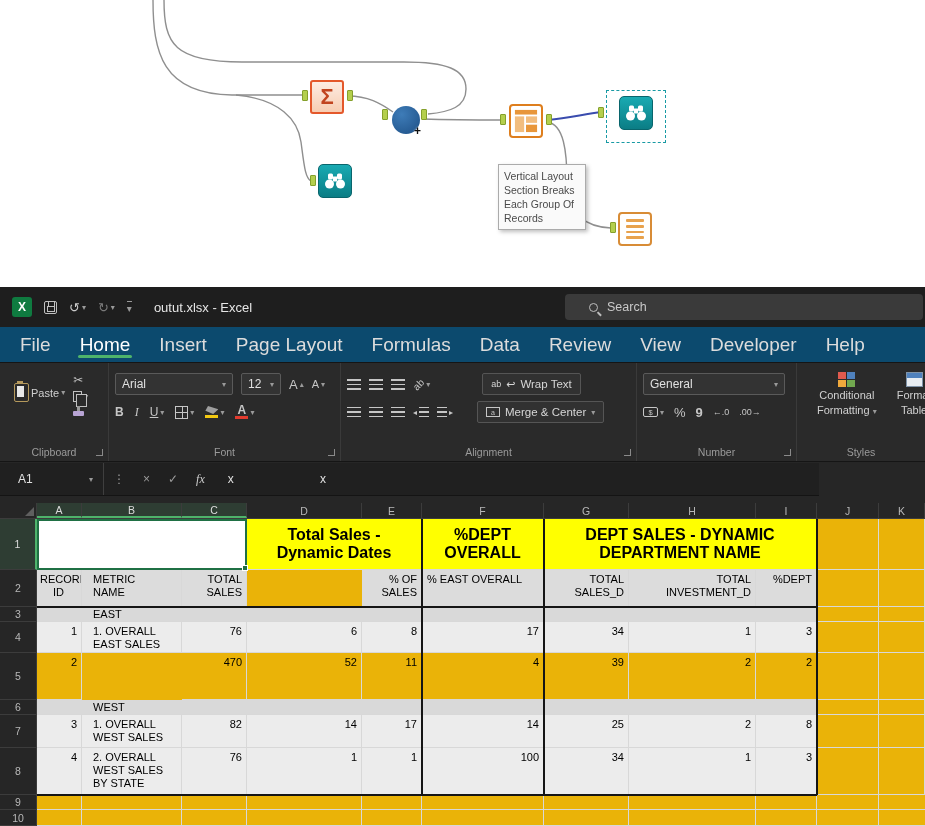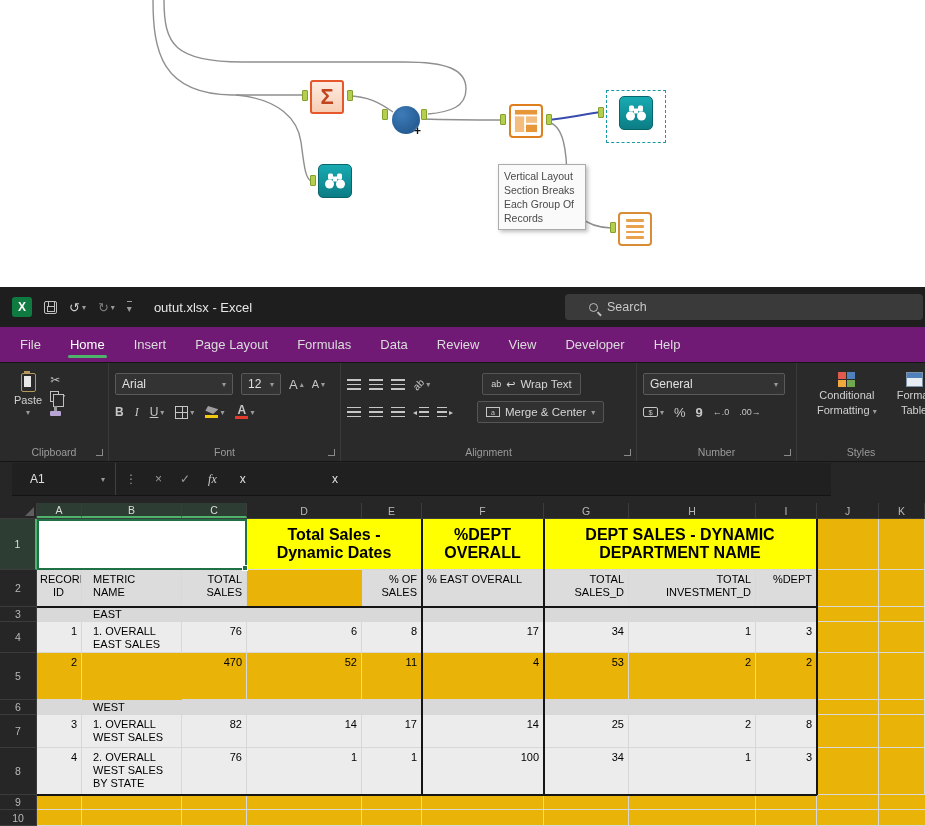--- a/index.html
+++ b/index.html
@@ -34,35 +34,35 @@
 .floppy:before{content:"";position:absolute;left:3px;top:0;width:5px;height:4px;border:1px solid #c0c0c0;border-top:none}
 .floppy:after{content:"";position:absolute;left:2px;bottom:1px;width:6px;height:4px;border:1px solid #c0c0c0}
 .qbtn{display:flex;align-items:center;gap:2px;color:#c9c9c9;font-size:13px}
 .qbtn .chev{font-size:8px;color:#9a9a9a}
 .qbtn.dim{color:#7a7a7a}
 #wintitle{font-size:13px;color:#e6e6e6;margin-left:10px}
 #search{position:absolute;left:565px;top:7px;width:358px;height:26px;background:#3a3a3a;border-radius:4px;display:flex;align-items:center;gap:9px;padding-left:24px;font-size:12.5px;color:#c9c9c9}
 .mag{width:9px;height:9px;border:1.5px solid #bdbdbd;border-radius:50%;position:relative;flex:none}
 .mag:after{content:"";position:absolute;width:5px;height:1.5px;background:#bdbdbd;transform:rotate(45deg);left:7px;top:9px}
 
-#menubar{height:35px;background:#701a75;display:flex;align-items:stretch;gap:25px;padding-left:18px;font-size:13px;color:#dcdcdc}
+#menubar{height:35px;background:#0c4a6e;display:flex;align-items:stretch;gap:25px;padding-left:18px;font-size:19px;color:#dcdcdc}
 .mtab{position:relative;display:flex;align-items:center;padding:0 2px}
 .mtab.active{color:#fff}
 .mtab.active:after{content:"";position:absolute;left:0;right:0;bottom:4px;height:3px;background:#4eb36b;border-radius:2px}
 
 #ribbon{height:100px;background:#2a2a2a;border-top:1px solid #151515;border-bottom:1px solid #151515;display:flex}
 .rgroup{position:relative;padding:6px 6px 18px;flex:none}
 .rgroup+.rgroup{border-left:1px solid #3a3a3a}
 .glabel{position:absolute;bottom:3px;left:0;right:0;text-align:center;font-size:10.5px;color:#9b9b9b}
 .launch{position:absolute;bottom:5px;right:5px;width:7px;height:7px;border-right:1px solid #8a8a8a;border-bottom:1px solid #8a8a8a}
 .rrow{display:flex;align-items:center;gap:8px;height:26px;margin-top:2px}
 .combo{height:22px;background:#333;border:1px solid #5a5a5a;border-radius:2px;display:flex;align-items:center;justify-content:space-between;padding:0 6px;font-size:12px;color:#e0e0e0}
 .chev{font-size:8px;color:#9a9a9a}
 .ic{color:#c6c6c6;font-size:12px;display:flex;align-items:center;gap:2px}
-.paste{display:flex;flex-direction:column;align-items:center;gap:2px;font-size:11px;color:#d0d0d0;padding:4px 8px}
+.paste{display:flex;align-items:center;gap:2px;font-size:11px;color:#d0d0d0;padding:4px 8px}
 .clip{width:15px;height:19px;border:1.5px solid #b5995c;border-radius:2px;position:relative}
 .clip:before{content:"";position:absolute;left:2px;top:-3px;width:6px;height:3px;background:#b5995c}
 .clip:after{content:"";position:absolute;left:2px;top:2px;width:7px;height:11px;background:#e8e8e8}
 .mini{display:flex;flex-direction:column;gap:4px;padding-top:4px}
 .cpy{width:9px;height:11px;border:1px solid #c0c0c0;position:relative}
 .cpy:after{content:"";position:absolute;left:2px;top:2px;width:9px;height:11px;border:1px solid #c0c0c0;background:#2a2a2a}
 .fpaint{width:11px;height:5px;background:#b8a4d4;border-radius:1px;position:relative;margin-top:5px}
 .fpaint:after{content:"";position:absolute;left:4px;top:-5px;width:3px;height:5px;background:#9a9a9a}
 .blet{font-weight:bold}
 .ilet{font-style:italic;font-family:"Liberation Serif",serif}
@@ -77,21 +77,21 @@
 .rbtn{display:flex;align-items:center;gap:5px;border:1px solid #555;background:#313131;border-radius:2px;padding:0 8px;font-size:11.5px;color:#d6d6d6;height:22px;white-space:nowrap}
 .mgic{width:14px;height:10px;border:1px solid #c6c6c6;display:flex;align-items:center;justify-content:center;font-size:7px;color:#c6c6c6}
 .acct{width:15px;height:10px;border:1px solid #c6c6c6;border-radius:2px;display:flex;align-items:center;justify-content:center;font-size:7.5px;color:#c6c6c6}
 .decic{font-size:9px;color:#c6c6c6}
 .bigbtn{display:flex;flex-direction:column;align-items:center;gap:2px;font-size:11px;line-height:13px;color:#d0d0d0;padding:3px 8px;text-align:center;white-space:nowrap}
 .cfic{width:17px;height:15px;display:grid;grid-template-columns:1fr 1fr;grid-template-rows:1fr 1fr;gap:1px}
 .ftic{width:17px;height:15px;border:1px solid #7f93a8;display:flex;flex-direction:column}
 .ftic .top{height:5px;background:#4f81bd}
 .ftic .bodyp{flex:1;background:#e8edf2}
 
-#fbar{position:absolute;left:12px;top:176px;width:819px;height:33px;background:#202020;border-bottom:1px solid #141414;display:flex;align-items:center;font-size:12px}
+#fbar{position:absolute;left:0;top:176px;width:819px;height:33px;background:#202020;border-bottom:1px solid #141414;display:flex;align-items:center;font-size:12px}
 #namebox{width:104px;height:100%;border-right:1px solid #3f3f3f;display:flex;align-items:center;justify-content:space-between;padding:0 10px 0 18px;color:#e0e0e0}
 .fbic{color:#9a9a9a;padding:0 9px}
 #fx{font-family:"Liberation Serif",serif;font-style:italic;color:#cfcfcf;padding:0 9px}
 #fvalue{color:#e0e0e0;padding-left:14px}
 #fvalue2{position:absolute;left:320px;color:#e0e0e0}
 
 #cheads{position:absolute;left:0;top:216px;width:925px;height:16px;background:#262626;display:flex;font-size:10.5px;color:#b8b8b8;border-bottom:1px solid #3c3c3c}
 .corner{width:37px;flex:none;position:relative;border-right:1px solid #3c3c3c}
 .corner:after{content:"";position:absolute;right:2px;bottom:2px;border-left:9px solid transparent;border-bottom:9px solid #5f5f5f}
 .chd{flex:none;display:flex;align-items:center;justify-content:center;border-right:1px solid #3c3c3c}
@@ -472,21 +472,21 @@
     <div class="c s1 n" style="grid-area:4/8">1</div>
     <div class="c s1 n" style="grid-area:4/9">3</div>
     <div class="c" style="grid-area:4/10"></div>
     <div class="c" style="grid-area:4/11"></div>
 
     <div class="c n" style="grid-area:5/1">2</div>
     <div class="c n" style="grid-area:5/3">470</div>
     <div class="c n" style="grid-area:5/4">52</div>
     <div class="c n" style="grid-area:5/5">11</div>
     <div class="c n" style="grid-area:5/6">4</div>
-    <div class="c n" style="grid-area:5/7">53</div>
+    <div class="c n" style="grid-area:5/7">39</div>
     <div class="c n" style="grid-area:5/8">2</div>
     <div class="c n" style="grid-area:5/9">2</div>
     <div class="c" style="grid-area:5/10"></div>
     <div class="c" style="grid-area:5/11"></div>
 
     <div class="c band" style="grid-area:6/1/7/10">WEST</div>
     <div class="c" style="grid-area:6/10"></div>
     <div class="c" style="grid-area:6/11"></div>
 
     <div class="c s1 n" style="grid-area:7/1">3</div>

